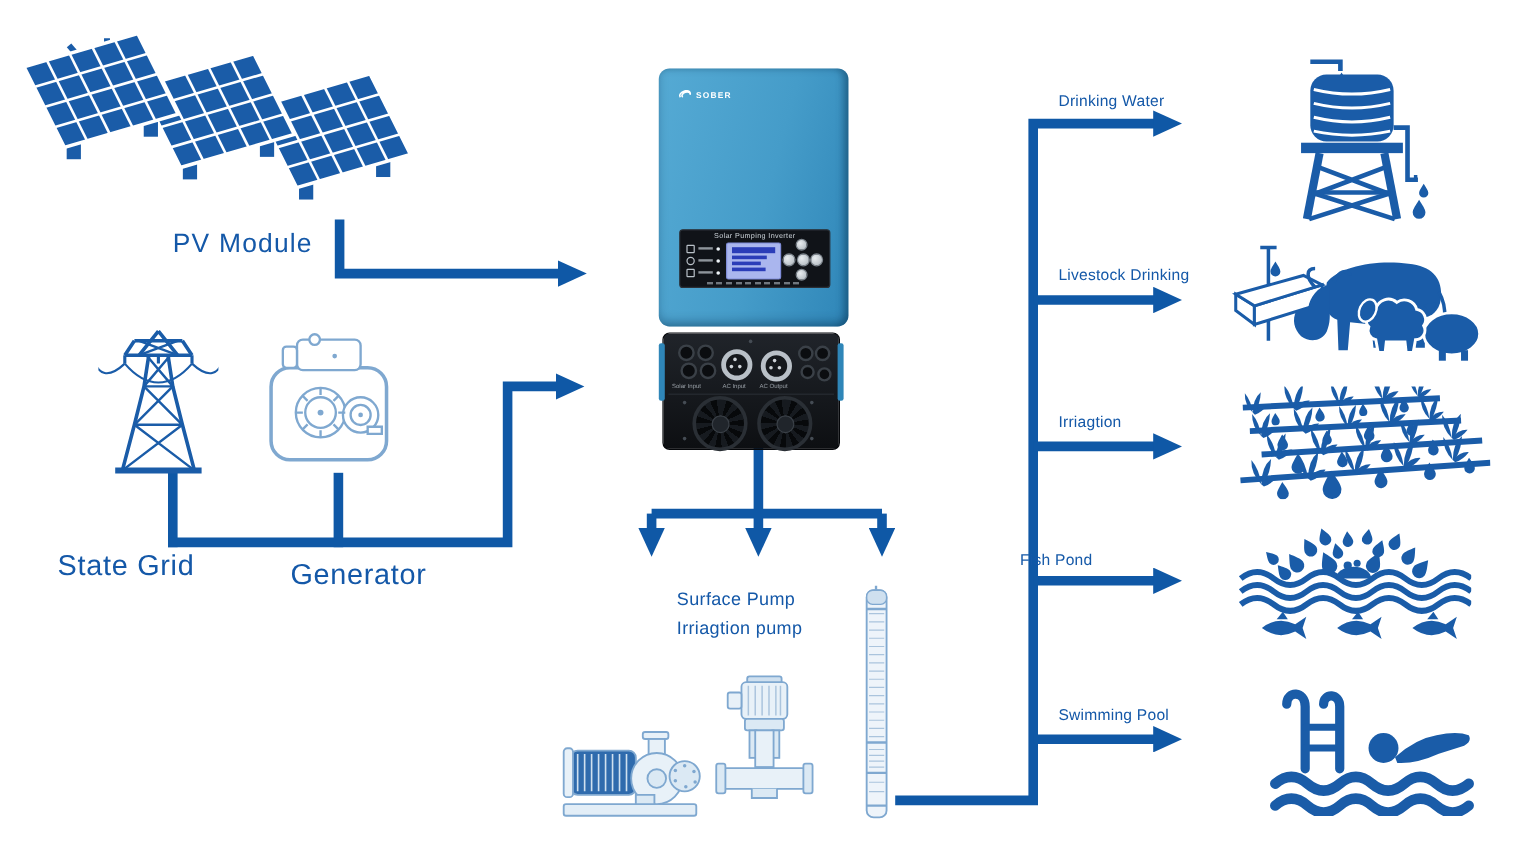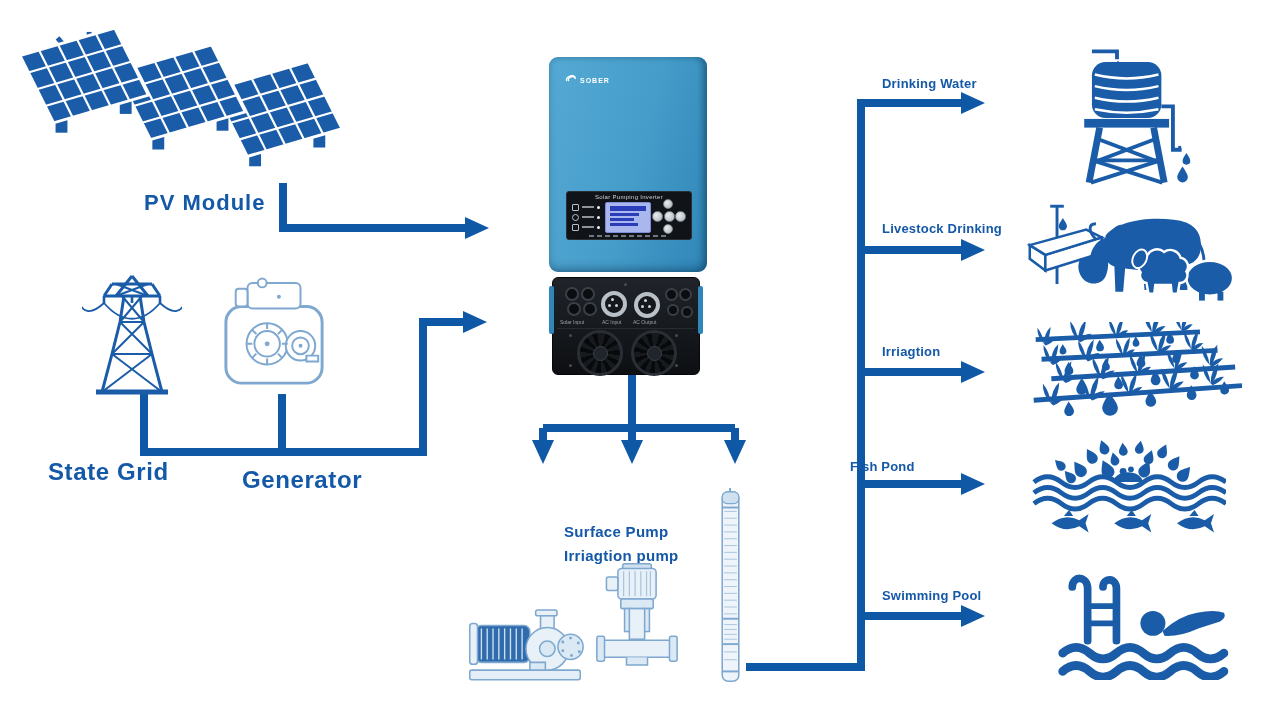--- a/index.html
+++ b/index.html
@@ -3,24 +3,24 @@
 <meta charset="utf-8">
 <style>
   :root{
     --line:#0F58A6; --icon:#1A5CA8; --text:#1458A8; --sketch:#7FA8D0;
     --body1:#55AAD4; --body2:#2F86B8; --lcd:#AAB6EE; --panel:#101318;
   }
   html,body{margin:0;padding:0;background:#fff;}
   .stage{position:relative;width:1280px;height:710px;background:#fff;overflow:hidden;
          font-family:"Liberation Sans",sans-serif;}
   .abs{position:absolute;}
-  .lbl{position:absolute;font-weight:bold;color:var(--text);white-space:nowrap;}
+  .lbl{position:absolute;font-weight:normal;color:var(--text);white-space:nowrap;}
   .lbl.big{font-size:24px;letter-spacing:0.6px;}
   .lbl.pv{font-size:22px;letter-spacing:1px;margin-left:36px;}
-  .lbl.med{font-size:15px;letter-spacing:0.3px;margin-top:32px;}
+  .lbl.med{font-size:15px;letter-spacing:0.3px;}
   .lbl.small{font-size:13px;letter-spacing:0.2px;}
   .wires{position:absolute;left:0;top:0;pointer-events:none;}
   .wires polyline{fill:none;stroke:var(--line);stroke-width:8;}
   #arr path{fill:var(--line);}
   .fillC{fill:var(--icon);}
   .strokeC{stroke:var(--icon);fill:none;}
   .app-icon use{fill:var(--icon);}
   
   .inv-front{left:549px;top:57px;width:158px;height:215px;border-radius:9px;
     background:linear-gradient(105deg,var(--body1) 0%,#459cc9 55%,var(--body2) 100%);

